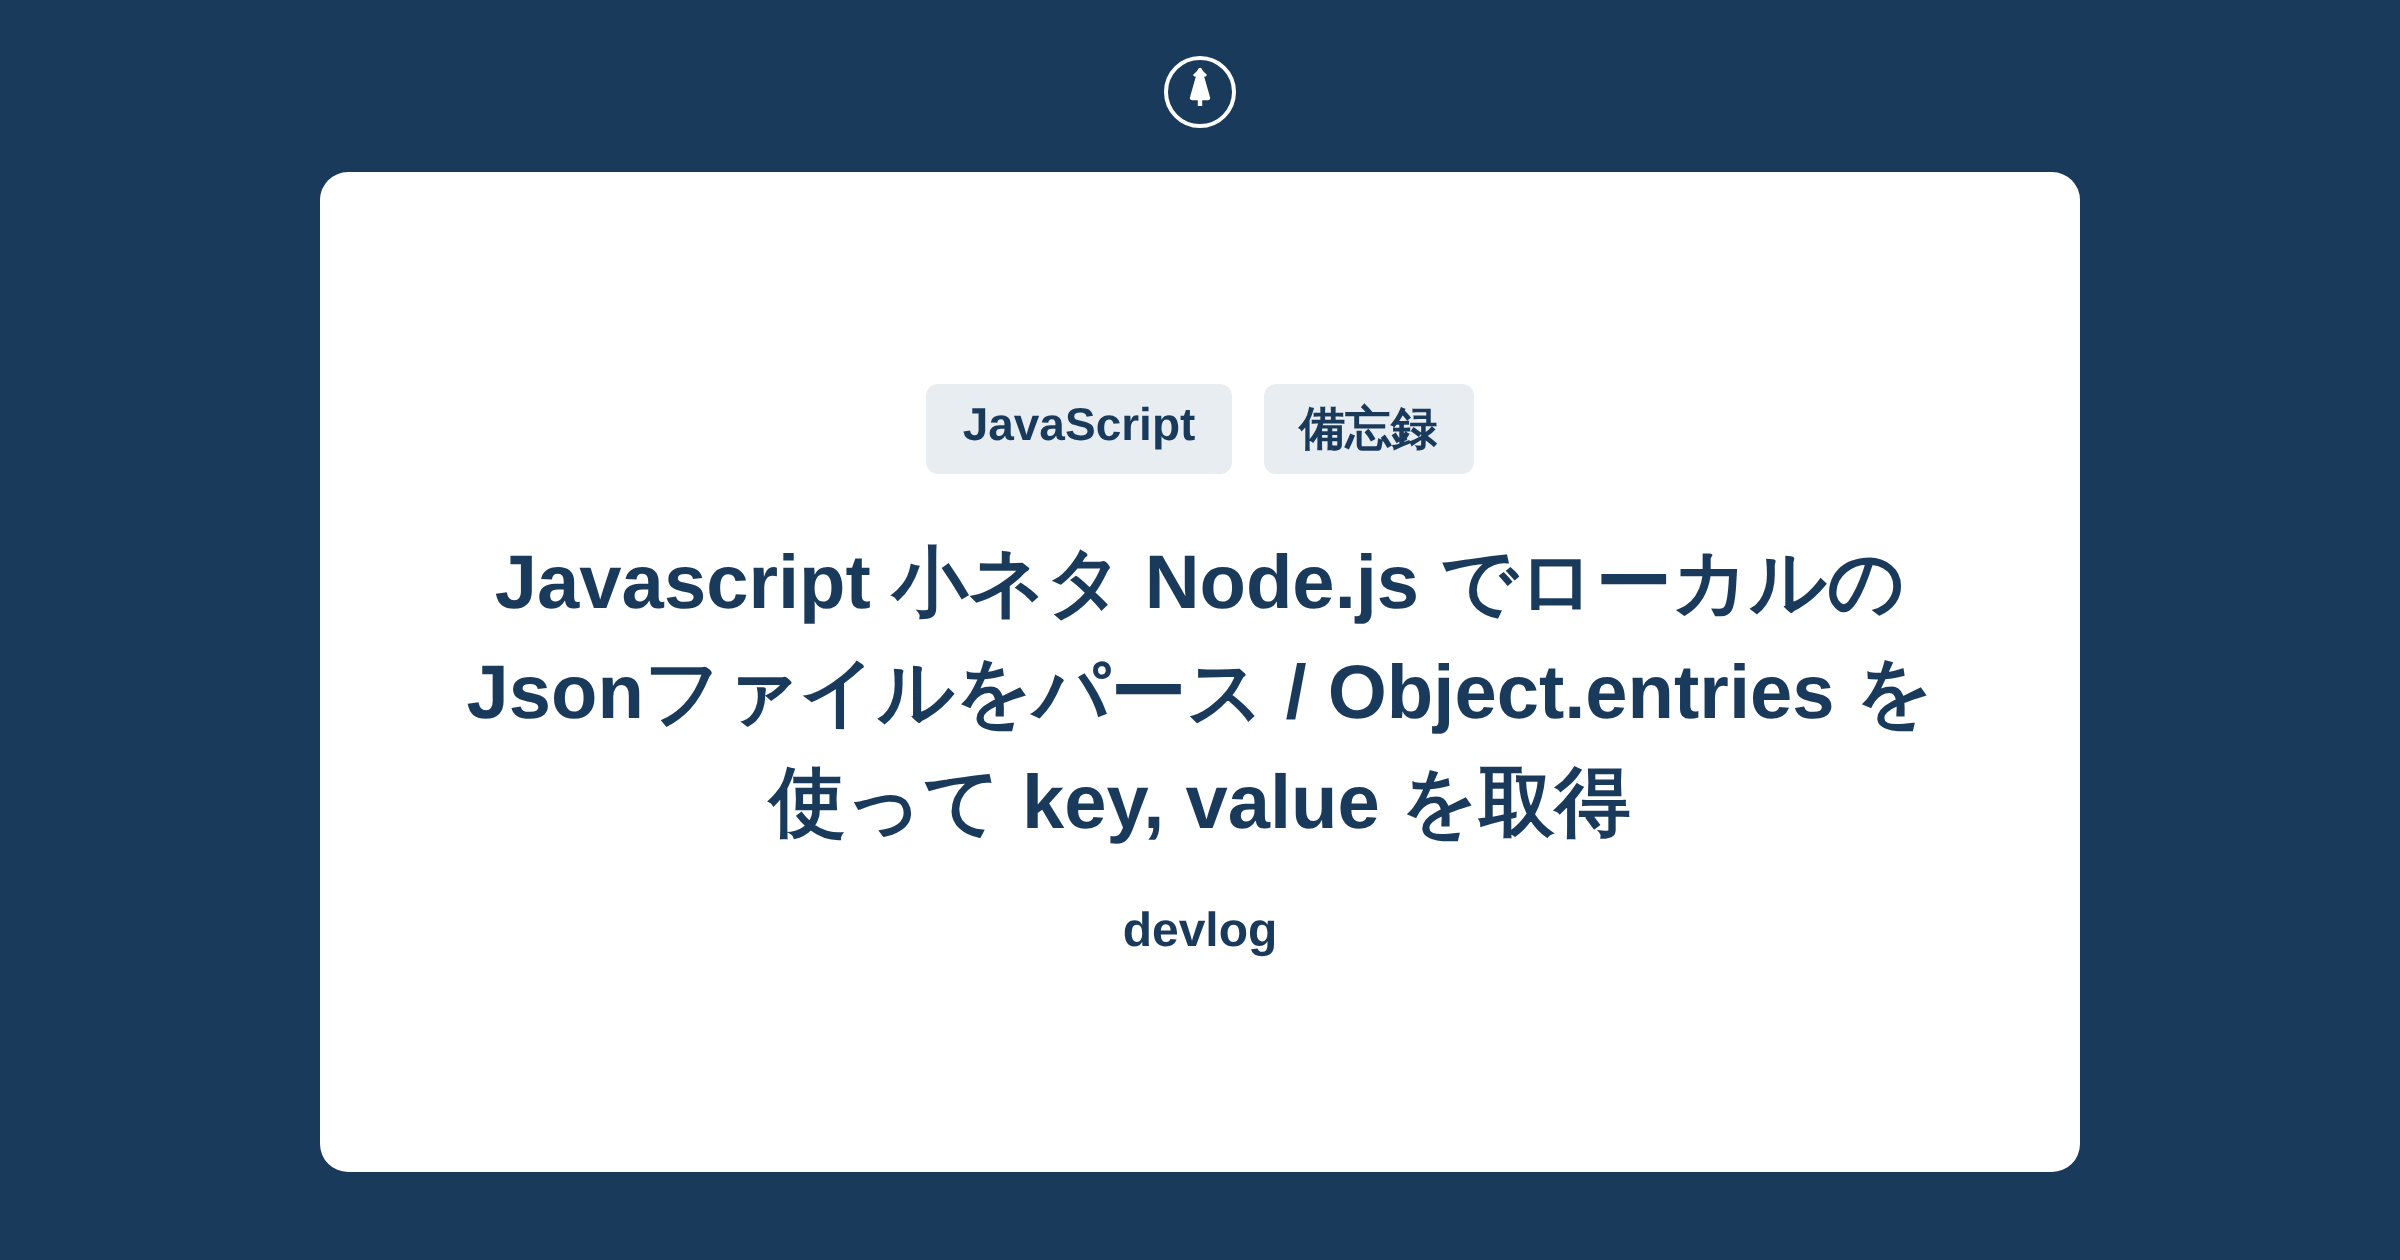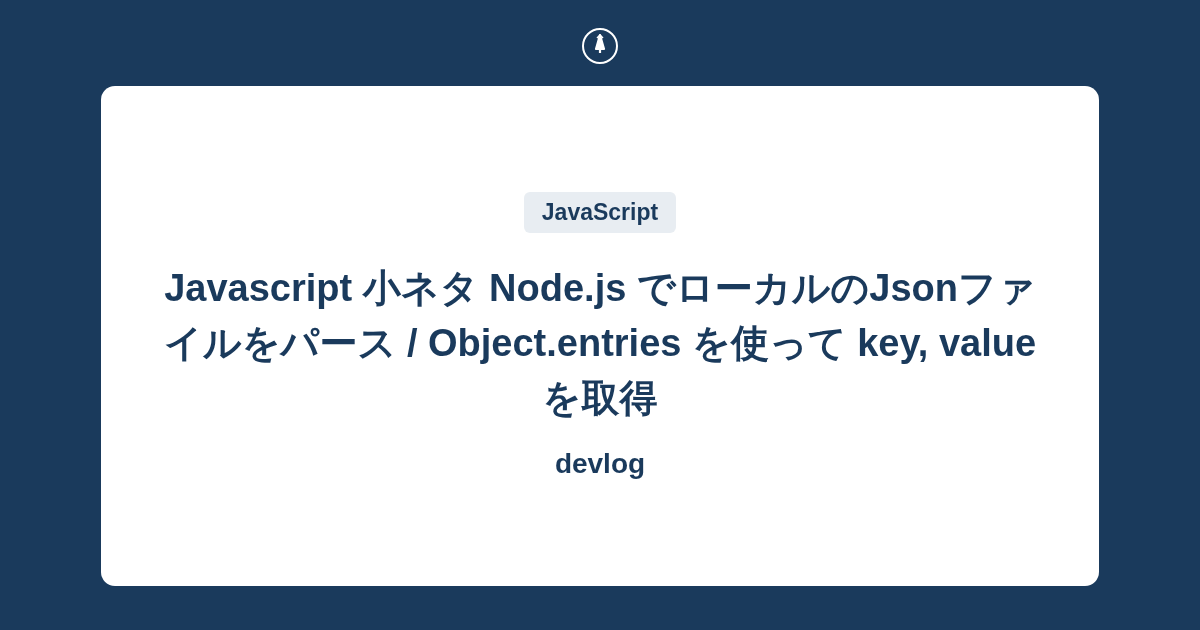--- a/index.html
+++ b/index.html
@@ -32,21 +32,21 @@
     }
     .logo-text {
       color: #ffffff;
       font-size: 30px;
       font-weight: 500;
       letter-spacing: 0.5px;
     }
     .card {
       background: #ffffff;
       border-radius: 14px;
-      width: 998px;
+      width: 880px;
       height: 500px;
       display: flex;
       flex-direction: column;
       align-items: center;
       justify-content: center;
       padding: 40px 60px;
     }
     .tags {
       display: flex;
       gap: 16px;
@@ -64,37 +64,38 @@
       color: #1a3a5c;
       font-size: 38px;
       font-weight: 700;
       text-align: center;
       line-height: 1.45;
       max-width: 960px;
       margin-bottom: 22px;
     }
     .subtitle {
       color: #1a3a5c;
-      font-size: 28px;
+      font-size: 24px;
       font-weight: 600;
       text-align: center;
     }
   </style>
 </head>
 <body>
 
 <div class="header">
   <span class="logo-icon">
     <svg width="36" height="36" viewBox="0 0 36 36" fill="none">
       <circle cx="18" cy="18" r="17" stroke="#ffffff" stroke-width="2" fill="none"></circle>
       <path d="M18 7 L14 21 L22 21 Z M18 7 L18 25" stroke="#ffffff" stroke-width="2.2" fill="#ffffff" stroke-linejoin="round"></path>
       <path d="M15 10 L18 7 L21 10" stroke="#ffffff" stroke-width="1.5" fill="none"></path>
     </svg>
   </span>
 </div>
 
 <div class="card">
   <div class="tags">
     <span class="tag">JavaScript</span>
+    <span class="tag">備忘録</span>
   </div>
   <h1 class="title">Javascript 小ネタ Node.js でローカルのJsonファイルをパース / Object.entries を使って key, value を取得</h1>
   <div class="subtitle">devlog</div>
 </div>
 
 </body></html>

